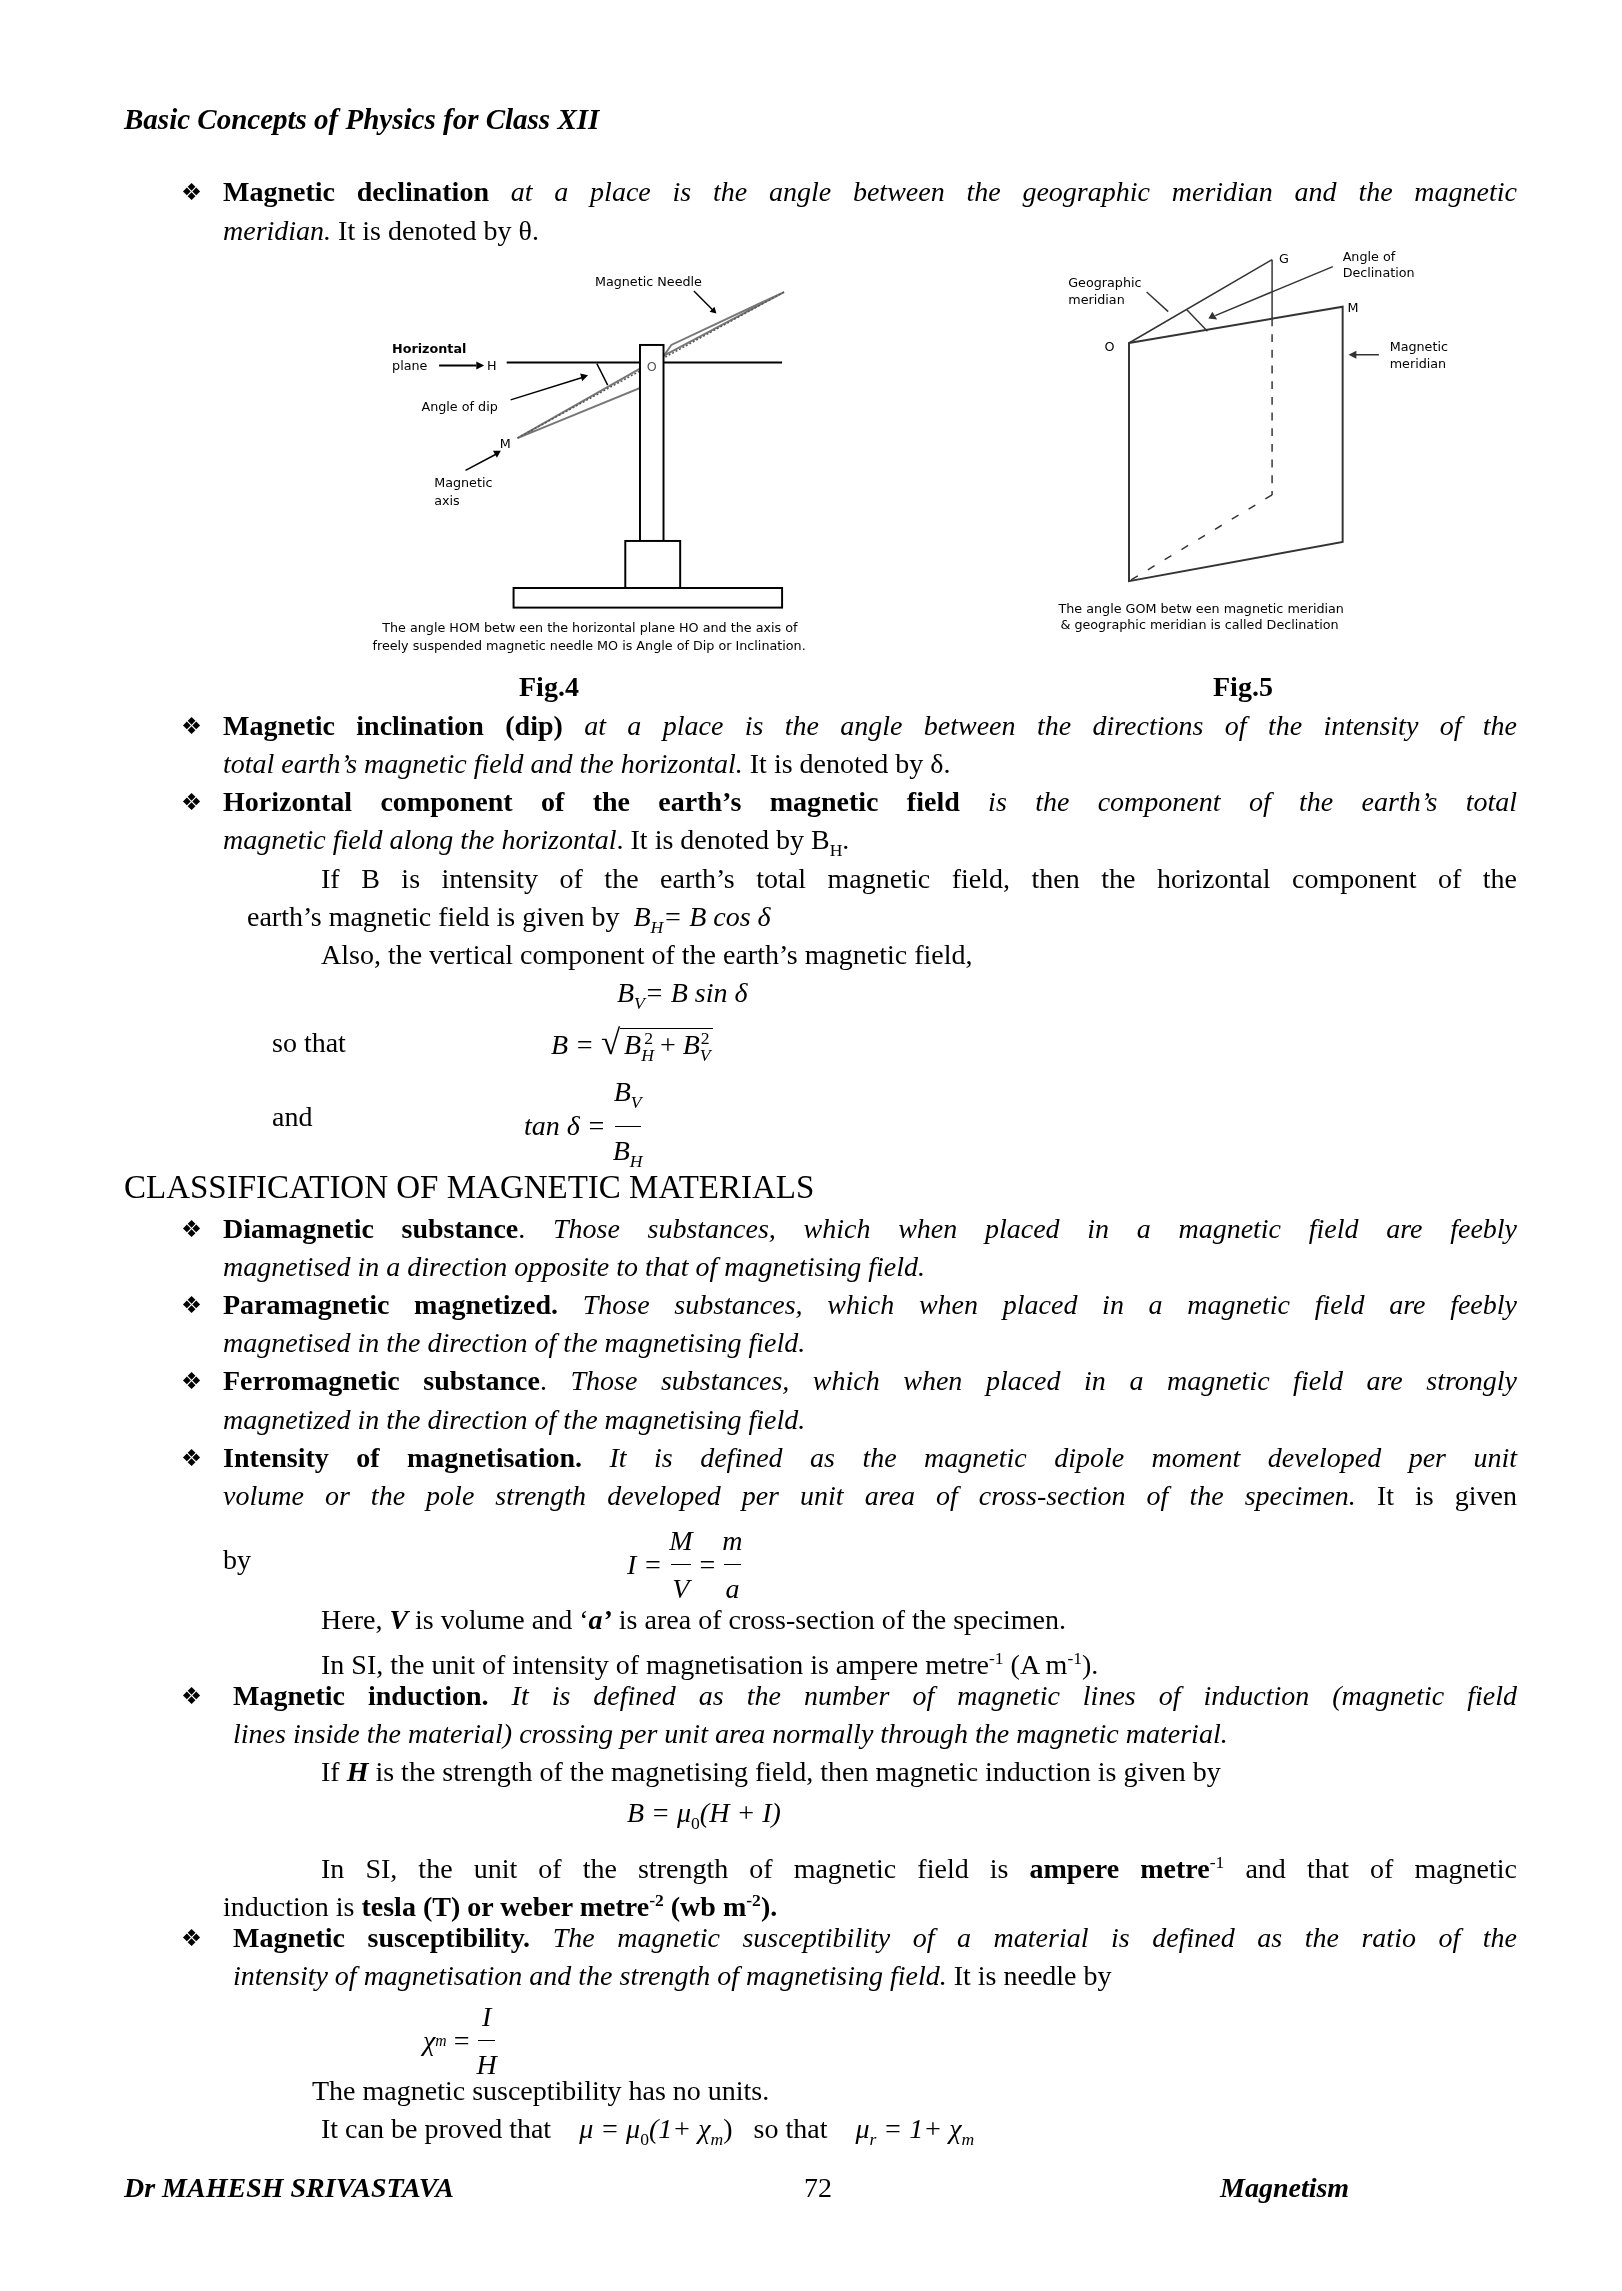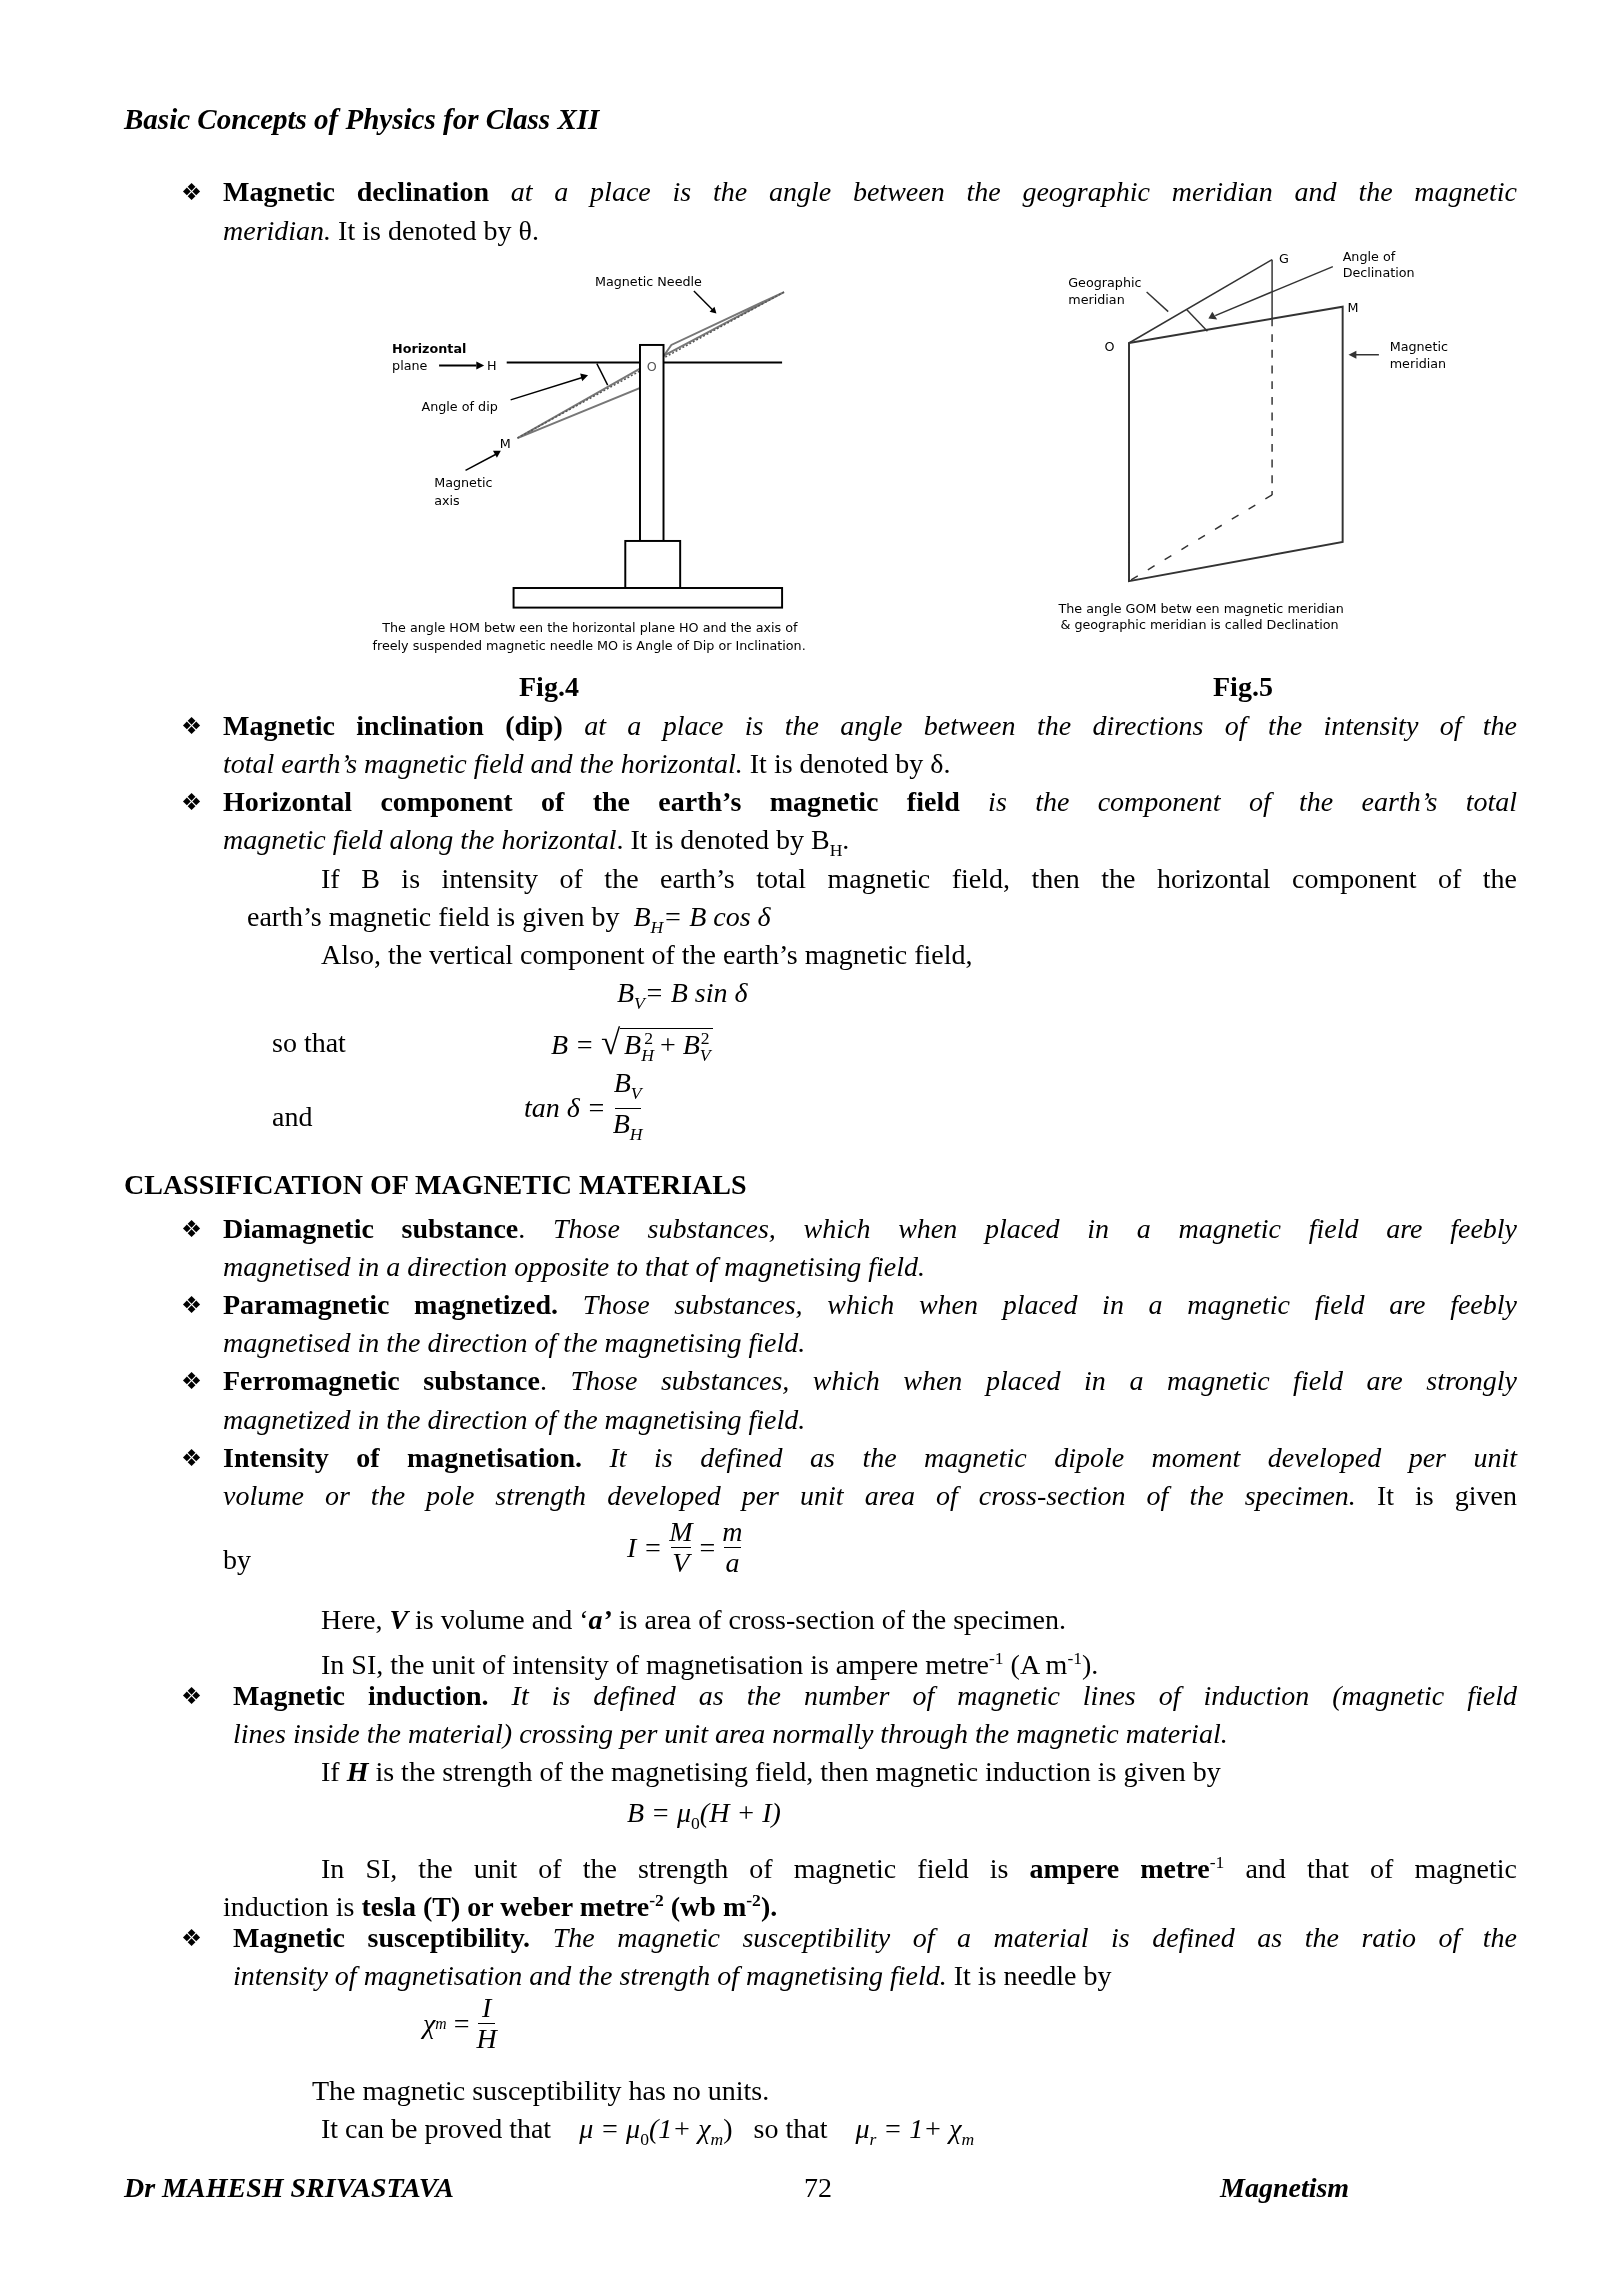--- a/index.html
+++ b/index.html
@@ -7,24 +7,24 @@
          font-family:"Liberation Serif", serif; color:#000; }
   .abs { position:absolute; white-space:nowrap; }
   .t { font-size:28px; line-height:38px; }
   .b { font-weight:bold; }
   .i { font-style:italic; }
   .bi { font-weight:bold; font-style:italic; }
   .line { position:absolute; left:223px; width:1294px; font-size:28px; line-height:38px;
           text-align:justify; text-align-last:justify; white-space:nowrap; }
   .line.last { text-align-last:left; }
   .bullet { position:absolute; font-size:23.5px; line-height:38px; }
-  .h1 { font-size:28px; font-weight:bold; }
+  .h1 { font-size:33px; font-weight:normal; }
   .diag { font-family:"DejaVu Sans", sans-serif; font-size:13px; }
   .frac { display:inline-block; vertical-align:middle; text-align:center; }
-  .frac span { display:block; line-height:30px; }
+  .frac span { display:block; line-height:47px; }
   .frac .bar { border-top:1.5px solid #000; height:0; line-height:0; margin:0 2px; }
   sub, sup { font-size:17.6px; }
   .math { font-style:italic; }
 </style>
 </head>
 <body>
 
 <div class="abs t bi" style="left:124px;top:100px;font-size:29px;">Basic Concepts of Physics for Class XII</div>
 
 <div class="bullet" style="left:181px;top:173px;">❖</div>

